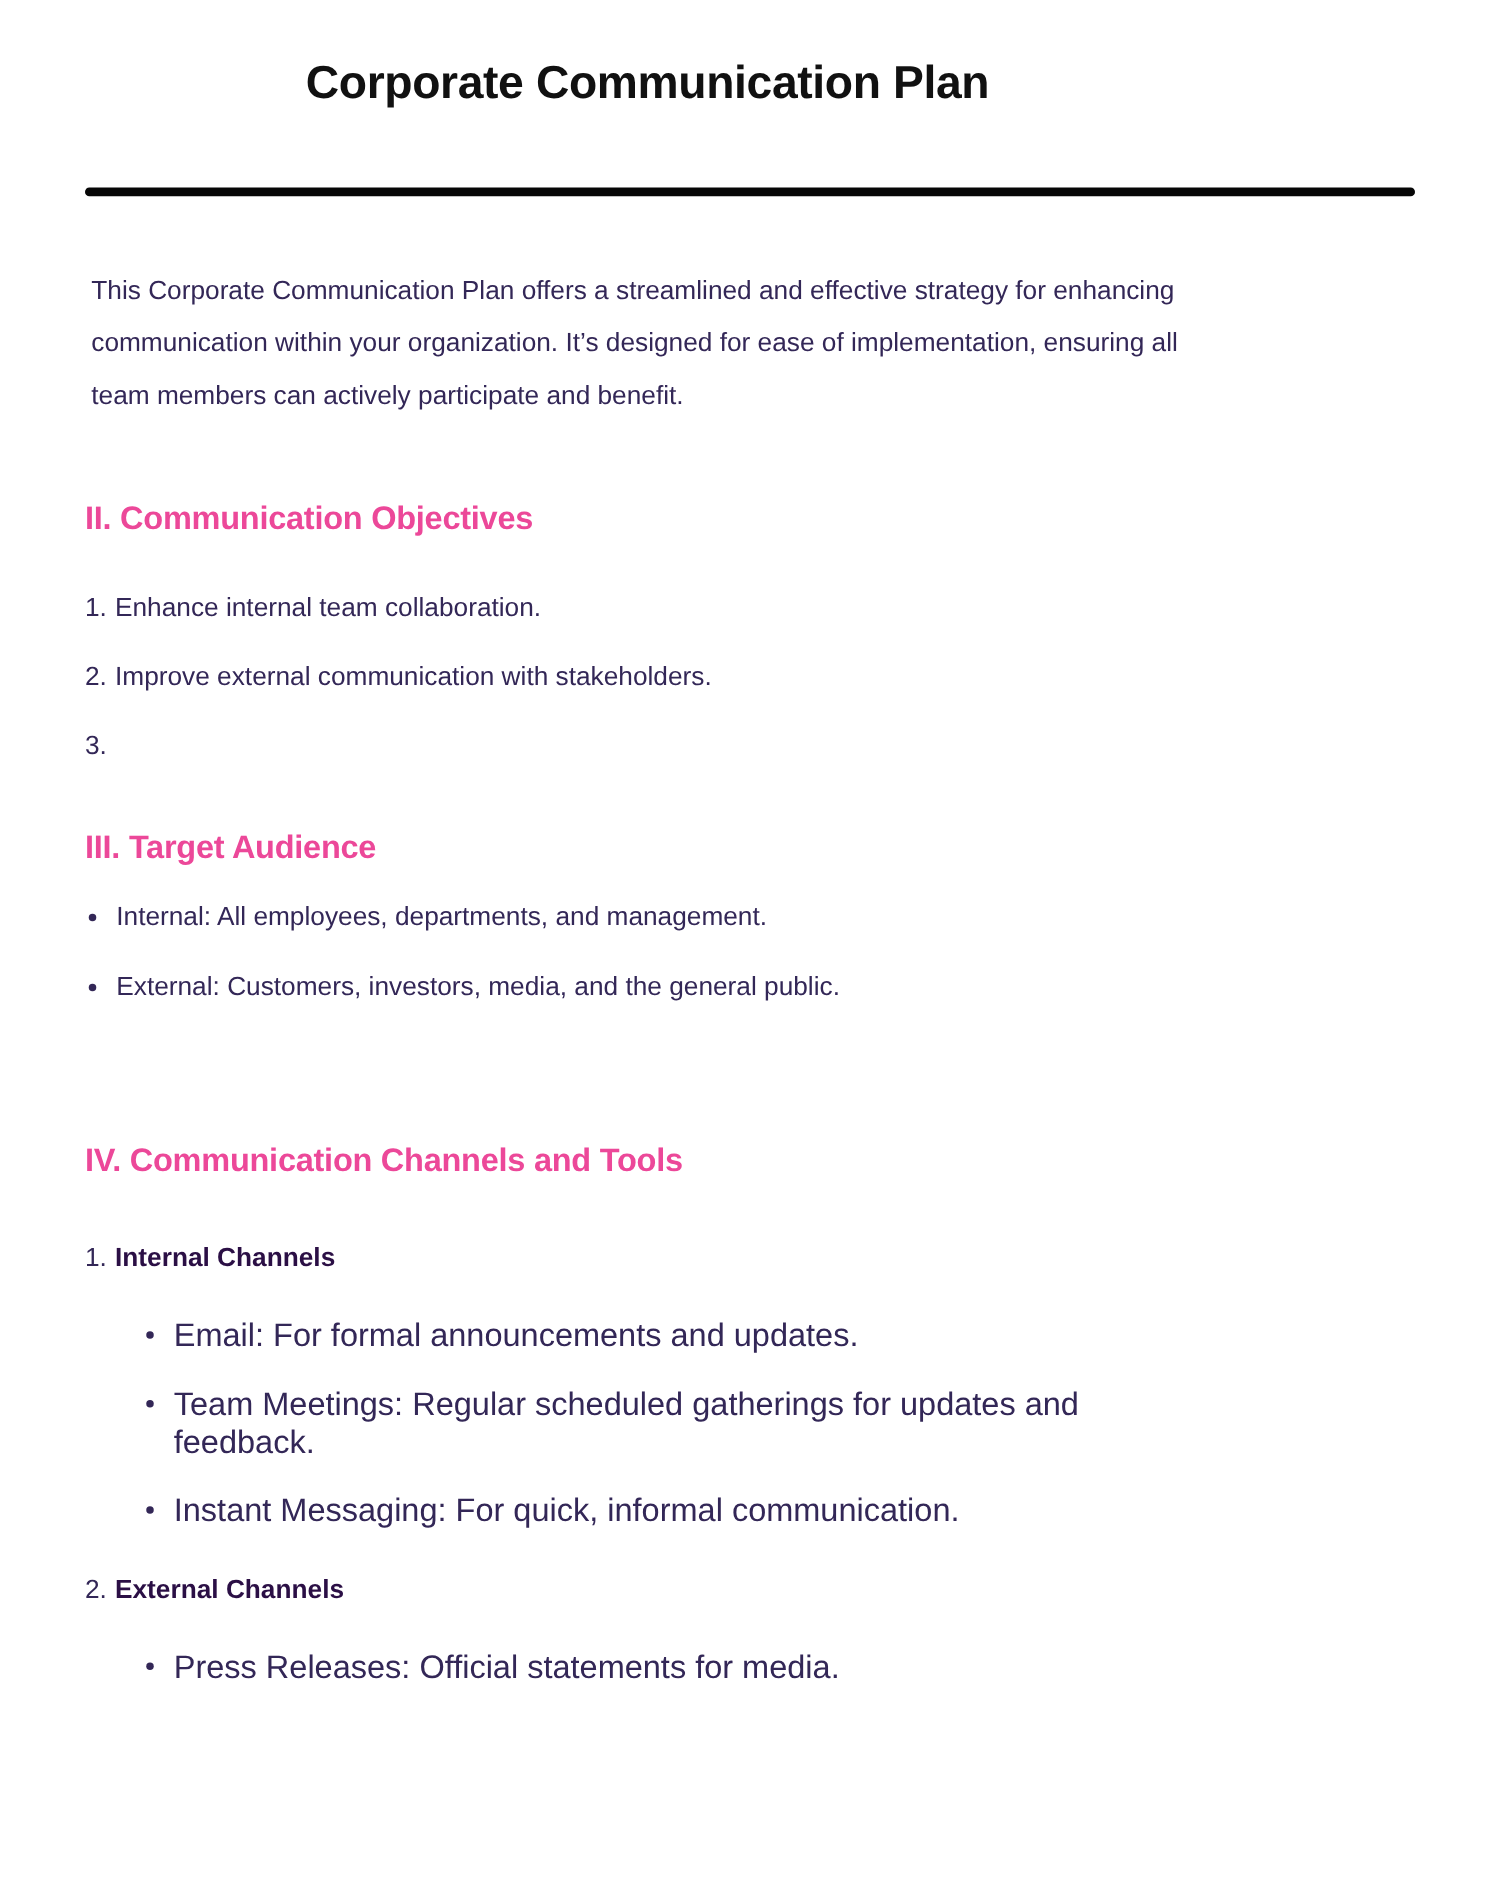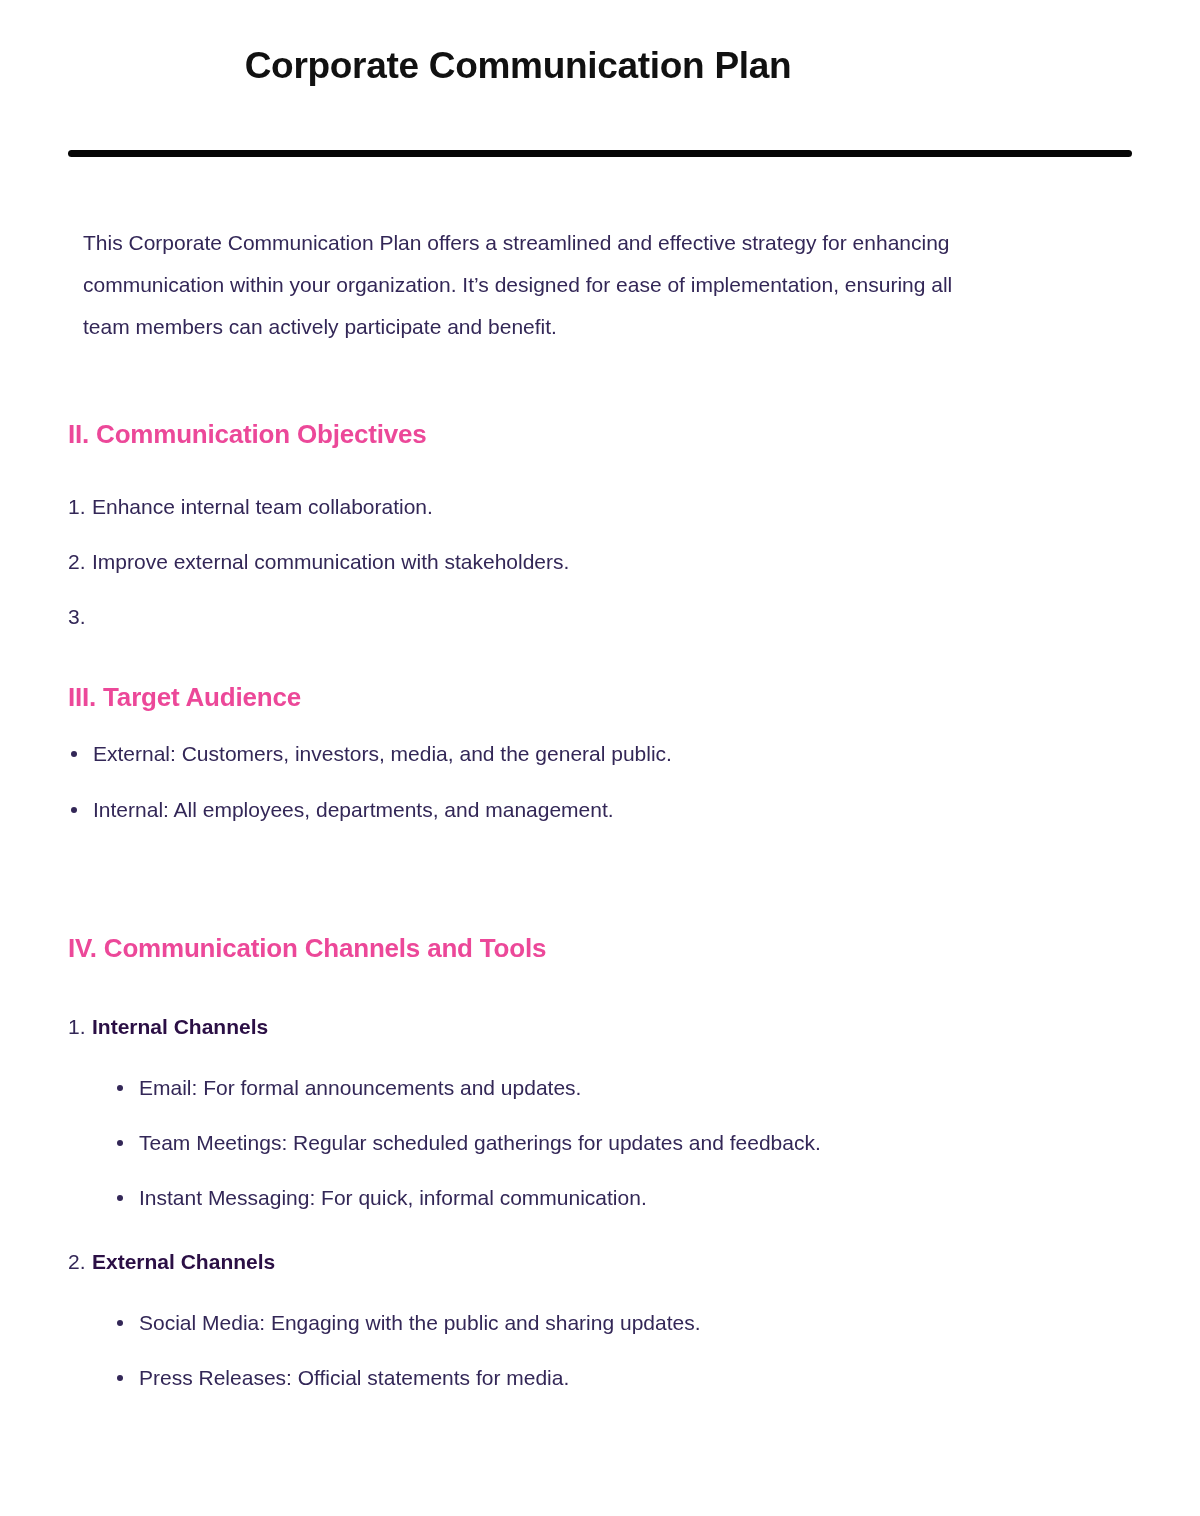--- a/index.html
+++ b/index.html
@@ -48,21 +48,21 @@
     width: 1064px;
   }
 
   
   .content {
     padding: 0 68px;
     box-sizing: border-box;
   }
 
   .intro {
-    margin: 15px;
+    margin: 5px;
     padding-top: 50px;
     font-size: 21px;
     line-height: 42px;
     color: #332757;
     max-width: 1070px;
   }
 
   
   .section-heading {
     margin: 0;
@@ -157,21 +157,21 @@
   ul.sub-bullets {
     list-style: none;
     margin: 0;
     padding: 0;
     padding-top: 31px;
     padding-left: 21px;
   }
   ul.sub-bullets > li {
     position: relative;
     padding-left: 26px;
-    font-size: 21px;
+    font-size: 26px;
     line-height: 30px;
     color: #332757;
     margin-bottom: 25px;
   }
   ul.sub-bullets > li:last-child { margin-bottom: 0; }
   ul.sub-bullets > li > .dot {
     position: absolute;
     left: 4px;
     top: 12px;
     width: 6px;
@@ -211,25 +211,25 @@
       <li>
         <span class="marker">3.</span>
       </li>
     </ol>
 
     <h2 class="section-heading h-audience">III. Target Audience</h2>
 
     <ul class="bullet-list audience">
       <li>
         <span class="dot"></span>
+        <span>Internal: All employees, departments, and management.</span>
+      </li>
+      <li>
+        <span class="dot"></span>
         <span>External: Customers, investors, media, and the general public.</span>
-      </li>
-      <li>
-        <span class="dot"></span>
-        <span>Internal: All employees, departments, and management.</span>
       </li>
     </ul>
 
     <h2 class="section-heading h-channels">IV. Communication Channels and Tools</h2>
 
     <ol class="channels">
 
       <li>
         <span class="marker">1.</span>
         <span class="sub-title">Internal Channels</span>
@@ -250,24 +250,20 @@
       </li>
 
       <div class="group-gap"></div>
 
       <li>
         <span class="marker">2.</span>
         <span class="sub-title">External Channels</span>
         <ul class="sub-bullets">
           <li>
             <span class="dot"></span>
-            <span>Social Media: Engaging with the public and sharing updates.</span>
-          </li>
-          <li>
-            <span class="dot"></span>
             <span>Press Releases: Official statements for media.</span>
           </li>
         </ul>
       </li>
 
     </ol>
 
   </div>
 </div>
 

